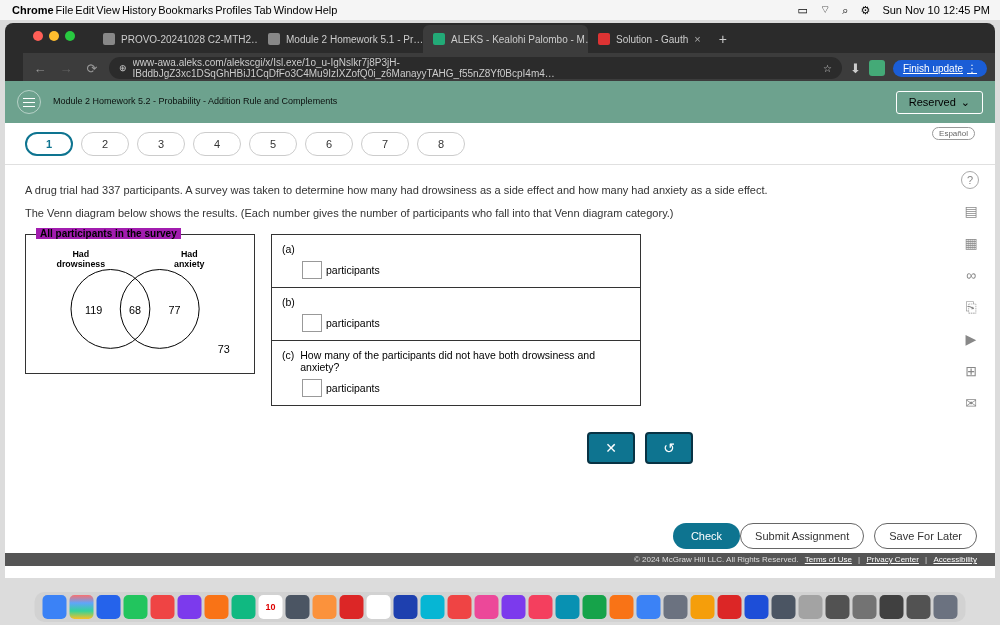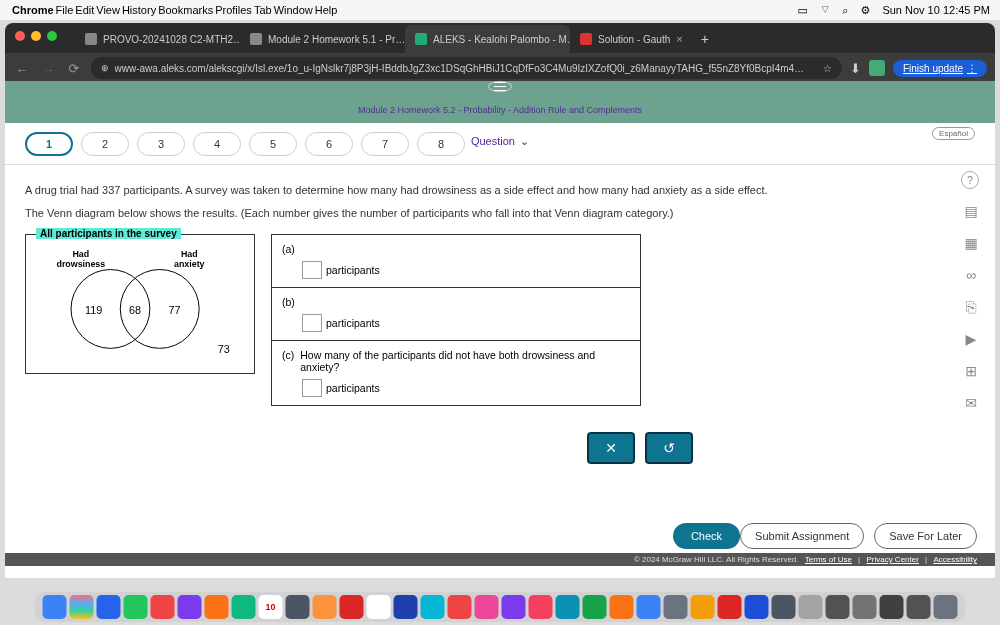--- a/index.html
+++ b/index.html
@@ -6,61 +6,61 @@
 body { width: 1000px; height: 625px; background: #dcdcdc; overflow: hidden; position: relative; }
 
 
 .mac-menubar { height: 20px; background: rgba(245,245,245,0.95); display: flex; align-items: center; padding: 0 10px; font-size: 11px; justify-content: space-between; }
 .mac-menubar .left { display: flex; gap: 2px; align-items: flex-end; }
 .mac-menubar .right { display: flex; gap: 12px; align-items: center; }
 .mac-menubar .bold { font-weight: 600; }
 .apple-logo { font-size: 12px; }
 
 
-.chrome-window { position: absolute; top: 23px; left: 5px; right: 5px; height: 555px; background: #2b2b2b; border-radius: 8px 8px 0 0; overflow: hidden; }
+.chrome-window { position: absolute; top: 23px; left: 5px; right: 5px; height: 555px; background: #2b2b2b; border-radius: 8px 8px 0 0; overflow: hidden; padding-left: 18px; }
 .traffic-lights { display: flex; gap: 6px; padding: 8px 10px; align-items: center; }
 .traffic-light { width: 10px; height: 10px; border-radius: 50%; }
 .tl-red { background: #ff5f57; } .tl-yellow { background: #ffbd2e; } .tl-green { background: #28c940; }
 
 .tab-strip { display: flex; height: 28px; margin-top: -24px; margin-left: 70px; align-items: center; gap: 0; }
 .tab { display: flex; align-items: center; gap: 6px; padding: 0 10px; height: 28px; color: #ccc; font-size: 10px; border-radius: 6px 6px 0 0; max-width: 165px; overflow: hidden; white-space: nowrap; }
 .tab.active { background: #3c3c3c; }
 .tab .close { font-size: 11px; color: #aaa; }
 .tab-icon { width: 12px; height: 12px; flex-shrink: 0; }
 .plus-tab { color: #ccc; padding: 0 8px; font-size: 14px; }
 
 .addr-bar { height: 30px; background: #3c3c3c; display: flex; align-items: center; padding: 0 8px; gap: 8px; }
 .nav-btn { width: 18px; height: 18px; color: #999; display: flex; align-items: center; justify-content: center; font-size: 13px; }
 .url-field { flex: 1; background: #2b2b2b; border-radius: 14px; height: 22px; display: flex; align-items: center; padding: 0 10px; color: #ccc; font-size: 10px; gap: 6px; overflow: hidden; }
 .url-field .lock { font-size: 9px; }
 .update-btn { background: #1a5dd6; color: #fff; border-radius: 11px; padding: 3px 10px; font-size: 10px; display: flex; align-items: center; gap: 4px; text-decoration: underline; }
 
 
 .content-area { position: absolute; top: 58px; left: 0; right: 0; bottom: 0; background: #fff; }
 
-.aleks-header { background: #6da28e; height: 42px; display: flex; align-items: center; padding: 0 12px; color: #4c1d95; gap: 12px; flex-direction: column; }
+.aleks-header { background: #6da28e; height: 42px; display: flex; align-items: center; padding: 0 12px; color: #000000; gap: 12px; }
 .hamburger { width: 24px; height: 24px; border: 1px solid rgba(255,255,255,0.5); border-radius: 50%; display: flex; flex-direction: column; justify-content: center; align-items: center; gap: 3px; }
 .hamburger span { width: 12px; height: 1px; background: #fff; }
 .header-text { flex: 1; font-size: 10px; line-height: 1.5; }
 .header-text .line1 { opacity: 0.9; font-size: 9px; }
 .header-text .line2 { font-size: 10px; }
 .kealohi-btn { border: 1px solid #fff; padding: 4px 12px; border-radius: 3px; font-size: 11px; display: flex; align-items: center; gap: 5px; }
 
 .nav-strip { height: 42px; border-bottom: 1px solid #e0e0e0; display: flex; align-items: center; padding: 0 20px; gap: 8px; position: relative; }
 .q-pill { width: 48px; height: 24px; border: 1px solid #ccc; border-radius: 12px; display: flex; align-items: center; justify-content: center; font-size: 11px; color: #333; }
 .q-pill.active { border: 2px solid #0e7490; color: #0e7490; font-weight: 600; }
 .espanol { position: absolute; right: 20px; top: 4px; font-size: 8px; border: 1px solid #999; border-radius: 8px; padding: 1px 6px; color: #666; }
 
 .problem-body { padding: 16px 20px 0 20px; display: flex; gap: 0; position: relative; }
 .problem-text { font-size: 11px; color: #333; line-height: 1.7; padding-right: 60px; }
 .problem-text p { margin-bottom: 4px; }
 
 .diagram-row { display: flex; gap: 16px; margin-top: 12px; align-items: flex-start; }
 .venn-box { border: 1px solid #333; width: 230px; height: 140px; position: relative; }
-.venn-title { position: absolute; top: -7px; left: 10px; background: #5eead4; padding: 0 4px; font-size: 10px; font-weight: 600; }
+.venn-title { position: absolute; top: -7px; left: 10px; background: #a21caf; padding: 0 4px; font-size: 10px; font-weight: 600; }
 .venn-svg { width: 100%; height: 100%; }
 .venn-label { font-size: 9px; font-weight: 600; text-anchor: middle; }
 .venn-num { font-size: 11px; text-anchor: middle; }
 
 .questions-box { border: 1px solid #333; width: 370px; }
 .q-row { border-bottom: 1px solid #333; padding: 8px 10px; font-size: 10.5px; }
 .q-row:last-child { border-bottom: none; }
 .q-row .q-label { display: flex; gap: 6px; }
 .q-row .q-label .paren { flex-shrink: 0; }
 .q-input { margin-top: 6px; margin-left: 20px; display: flex; align-items: center; gap: 4px; }
@@ -158,21 +158,21 @@
     <div class="aleks-header">
       <div class="hamburger">
           <span></span>
           <span></span>
           <span></span>
         </div>
       <div class="header-text">
         <div class="line1">Module 2 Homework 5.2 - Probability - Addition Rule and Complements</div>
       </div>
       <div class="kealohi-btn">
-          <span>Question</span> 
+          <span>Reserved</span> 
           <span>⌄</span>
         </div>
     </div>
 
     <div class="nav-strip">
       <div class="q-pill active">1</div>
       <div class="q-pill">2</div>
       <div class="q-pill">3</div>
       <div class="q-pill">4</div>
       <div class="q-pill">5</div>

